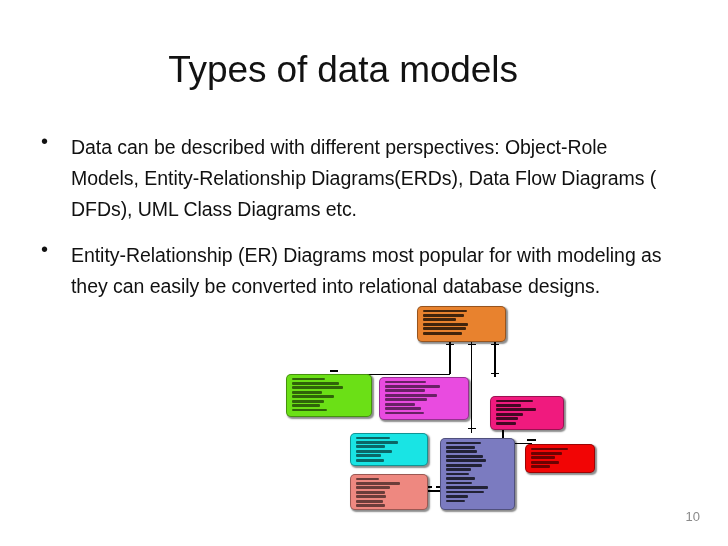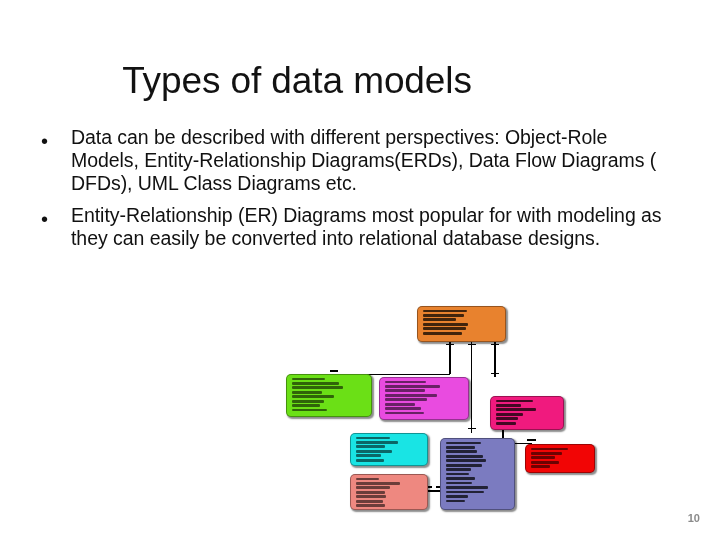--- a/index.html
+++ b/index.html
@@ -9,27 +9,28 @@
     font-family:"Liberation Sans",sans-serif;
     position:relative;
     overflow:hidden;
     -webkit-font-smoothing:antialiased;
   }
   #slide{position:absolute;inset:0;}
 
   
   .slide-title{
     position:absolute;
-    top:62px;left:0;width:594px;
+    top:51px;left:0;width:594px;
     text-align:center;
     font-size:37px;
     font-weight:400;
     color:#121212;
     letter-spacing:-0.1px;
     line-height:1.05;
+    padding-left:46px;
   }
 
   
   .body{
     position:absolute;
     top:126px;left:36px;width:628px;
   }
   .bullet{
     display:flex;
     align-items:flex-start;
@@ -40,32 +41,32 @@
     width:30px;
     font-size:20px;
     line-height:31px;
     color:#111;
     text-align:left;
     padding-left:5px;
   }
   .bullet-text{
     flex:1 1 auto;
     font-size:19.5px;
-    line-height:23px;
+    line-height:31px;
     color:#111;
     letter-spacing:-0.05px;
+    margin-top:6px;
   }
 
   
   .page-num{
     position:absolute;
     right:28px;bottom:22px;
-    font-size:11px;
+    font-size:13px;
     color:#8a8a8a;
-    font-weight:bold;
   }
 
   
   #er-diagram{
     position:absolute;
     left:270px;top:275px;
     width:330px;height:238px;
   }
   #er-diagram svg{display:block;}
 

